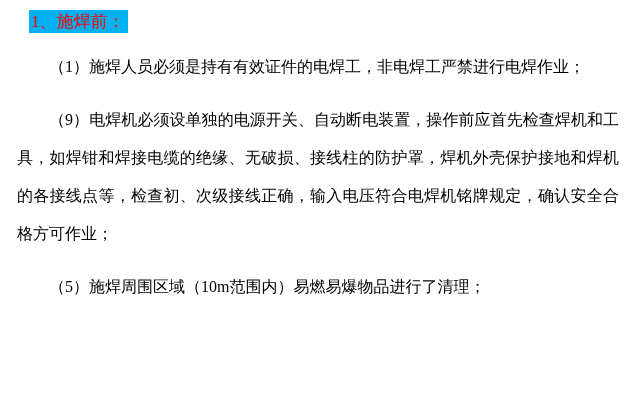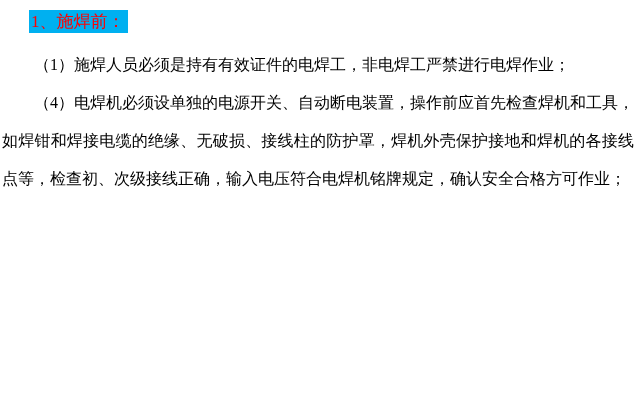--- a/index.html
+++ b/index.html
@@ -28,30 +28,31 @@
   .heading {
     display: inline-block;
     background: #00b0f0;
     color: #ff0000;
     font-size: 17px;
     line-height: 23px;
     padding: 0 3px 0 2px;
     white-space: nowrap;
   }
   .para {
-    margin: 0;
+    margin: 15px;
     font-size: 16px;
     line-height: 38px;
     text-indent: 2em;
     text-align: justify;
     word-break: break-all;
   }
 </style>
 </head>
 <body>
 
 <div class="page">
   <div class="heading-row">
     <span class="heading">1、施焊前：</span>
   </div>
   <p class="para">（1）施焊人员必须是持有有效证件的电焊工，非电焊工严禁进行电焊作业；</p>
-  <p class="para">（4）电焊机必须设单独的电源开关、自动断电装置，操作前应首先检查焊机和工具，如焊钳和焊接电缆的绝缘、无破损、接线柱的防护罩，焊机外壳保护接地和焊机的各接线点等，检查初、次级接线正确，输入电压符合电焊机铭牌规定，确认安全合格方可作业；</p>
+  <p class="para">（9）电焊机必须设单独的电源开关、自动断电装置，操作前应首先检查焊机和工具，如焊钳和焊接电缆的绝缘、无破损、接线柱的防护罩，焊机外壳保护接地和焊机的各接线点等，检查初、次级接线正确，输入电压符合电焊机铭牌规定，确认安全合格方可作业；</p>
+  <p class="para">（5）施焊周围区域（10m范围内）易燃易爆物品进行了清理；</p>
 </div>
 
 </body></html>

